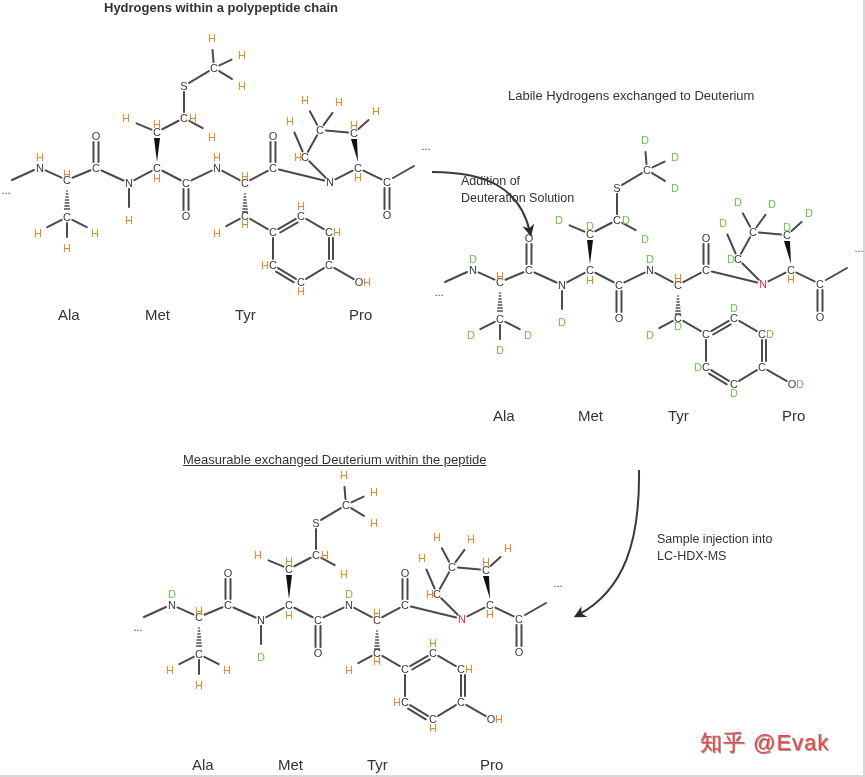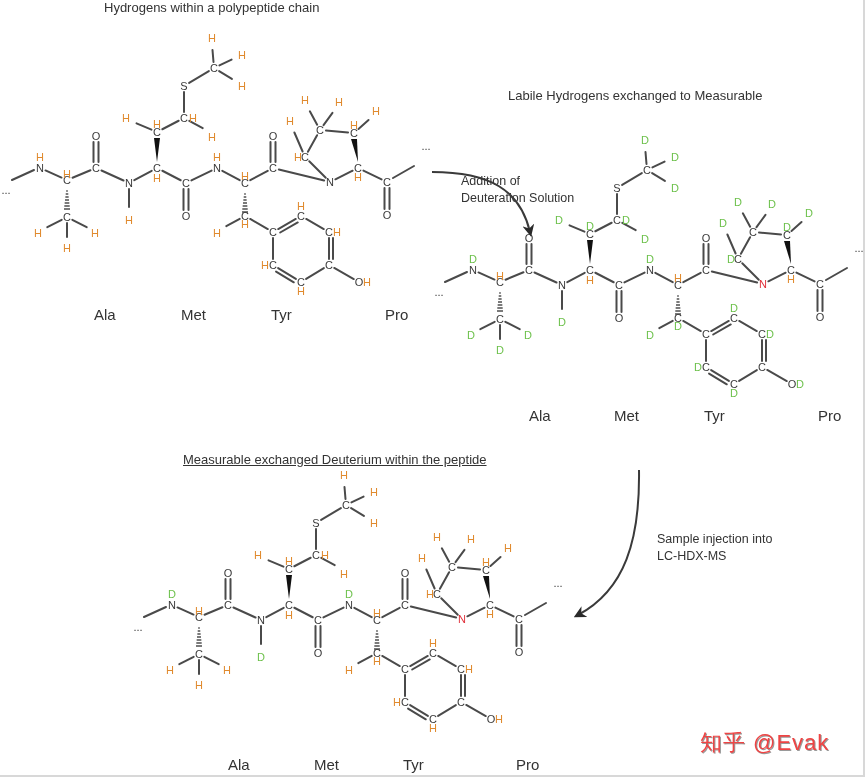--- a/index.html
+++ b/index.html
@@ -1,33 +1,33 @@
 <!DOCTYPE html>
 <html><head>
 <meta charset="utf-8">
 <style>
   html, body { margin: 0; padding: 0; background: #ffffff; }
   body { width: 865px; height: 777px; position: relative; overflow: hidden; font-family: "Liberation Sans", sans-serif; }
   .frame { position: absolute; left: 0; top: 0; width: 863px; height: 775px; border-right: 2px solid #d8d8d8; border-bottom: 2px solid #d8d8d8; }
   .title { position: absolute; color: #333333; font-size: 13px; white-space: nowrap; }
   .note { position: absolute; color: #333333; font-size: 12.5px; line-height: 17px; white-space: pre; }
-  .reslabel { position: absolute; color: #333333; font-size: 15px; margin-left: 36px; }
+  .reslabel { position: absolute; color: #333333; font-size: 15px; }
   .watermark { position: absolute; left: 700px; top: 728px; font-size: 22px; color: #ef4444; letter-spacing: 1px; text-shadow: 1px 1px 0 #9a9a9a, -1px -1px 0 #ffffff; }
   svg { position: absolute; left: 0; top: 0; }
   svg text { font-family: "Liberation Sans", sans-serif; font-size: 11px; text-anchor: middle; dominant-baseline: central; }
   .bond { stroke: #4a4a4a; stroke-width: 2; fill: none; stroke-linecap: round; }
   .arrow { stroke: #3a3a3a; stroke-width: 2; fill: none; }
 </style>
 </head>
 <body>
 
 <div class="frame"></div>
 
-<div class="title" style="left:104px; top:0px;">Hydrogens within a polypeptide chain</div>
-<div class="title" style="left:508px; top:88px;">Labile Hydrogens exchanged to Measurable</div>
+<div class="title" style="left:104px; top:0px;font-weight:bold;">Hydrogens within a polypeptide chain</div>
+<div class="title" style="left:508px; top:88px;">Labile Hydrogens exchanged to Deuterium</div>
 <div class="title" style="left:183px; top:452px;text-decoration:underline;">Measurable exchanged Deuterium within the peptide</div>
 
 <div class="note" style="left:461px; top:141px;margin-top:32px;">Addition of
 Deuteration Solution</div>
 <div class="note" style="left:657px; top:531px;">Sample injection into
 LC-HDX-MS</div>
 
 <div class="reslabel" style="left:58px; top:306px;">Ala</div>
 <div class="reslabel" style="left:145px; top:306px;">Met</div>
 <div class="reslabel" style="left:235px; top:306px;">Tyr</div>

